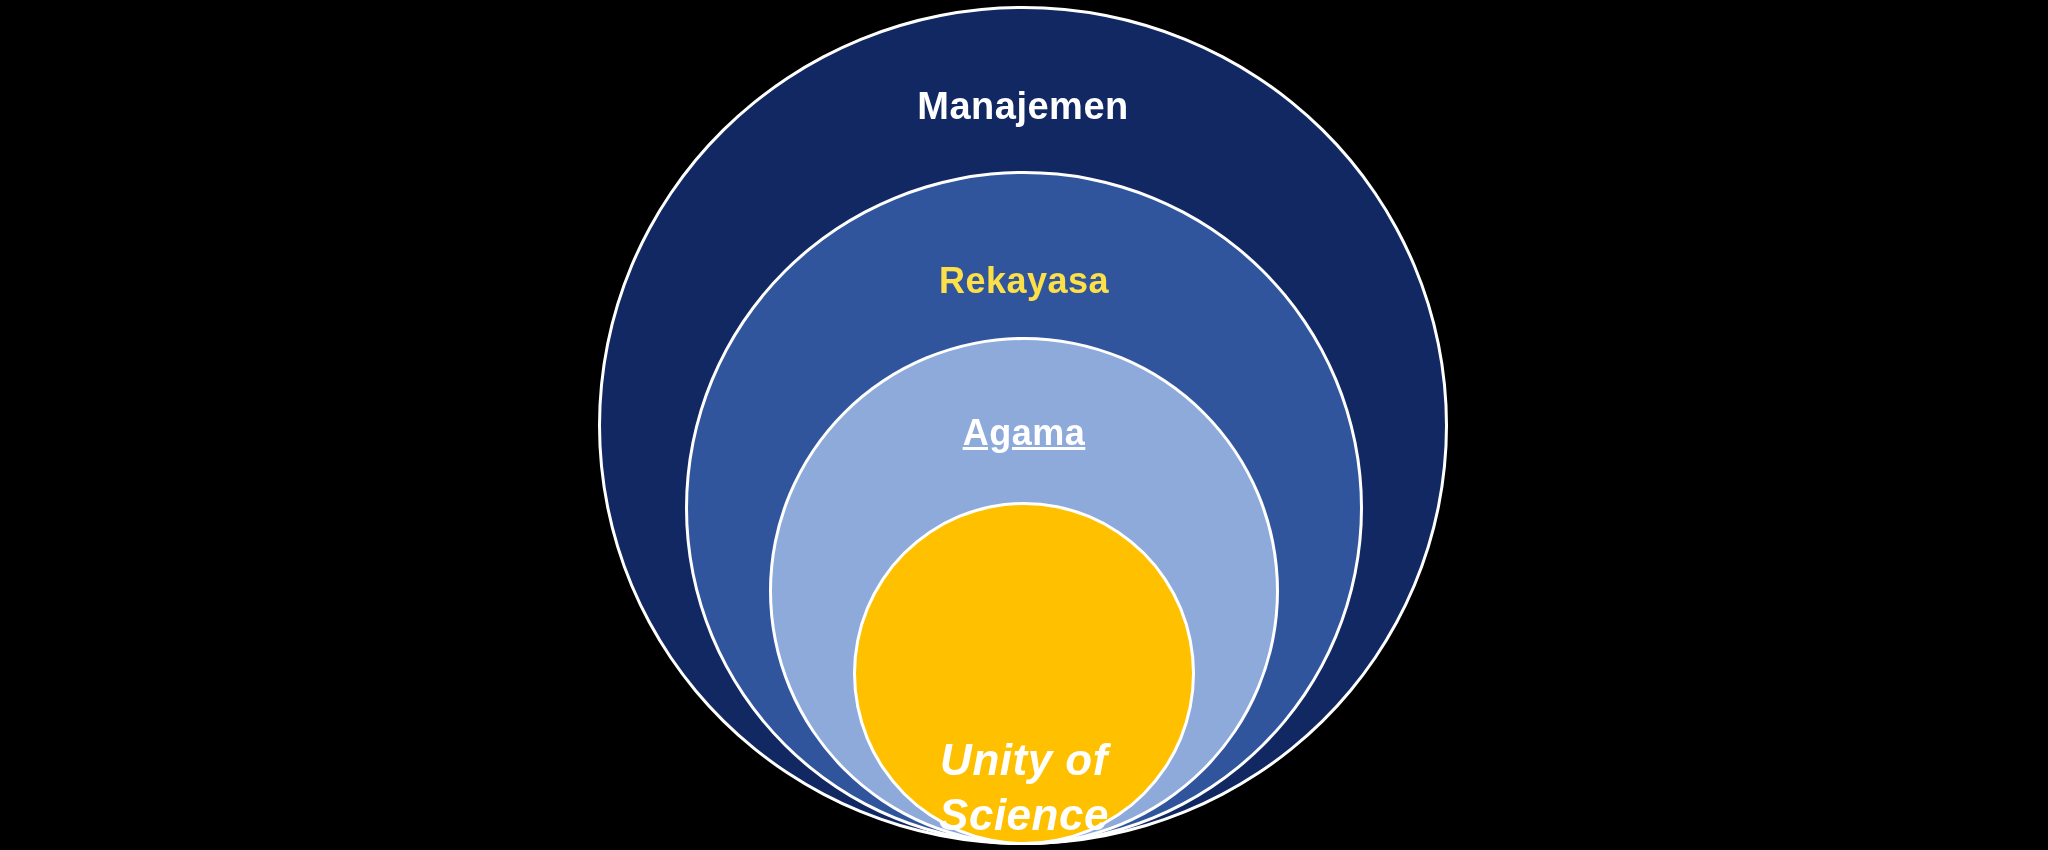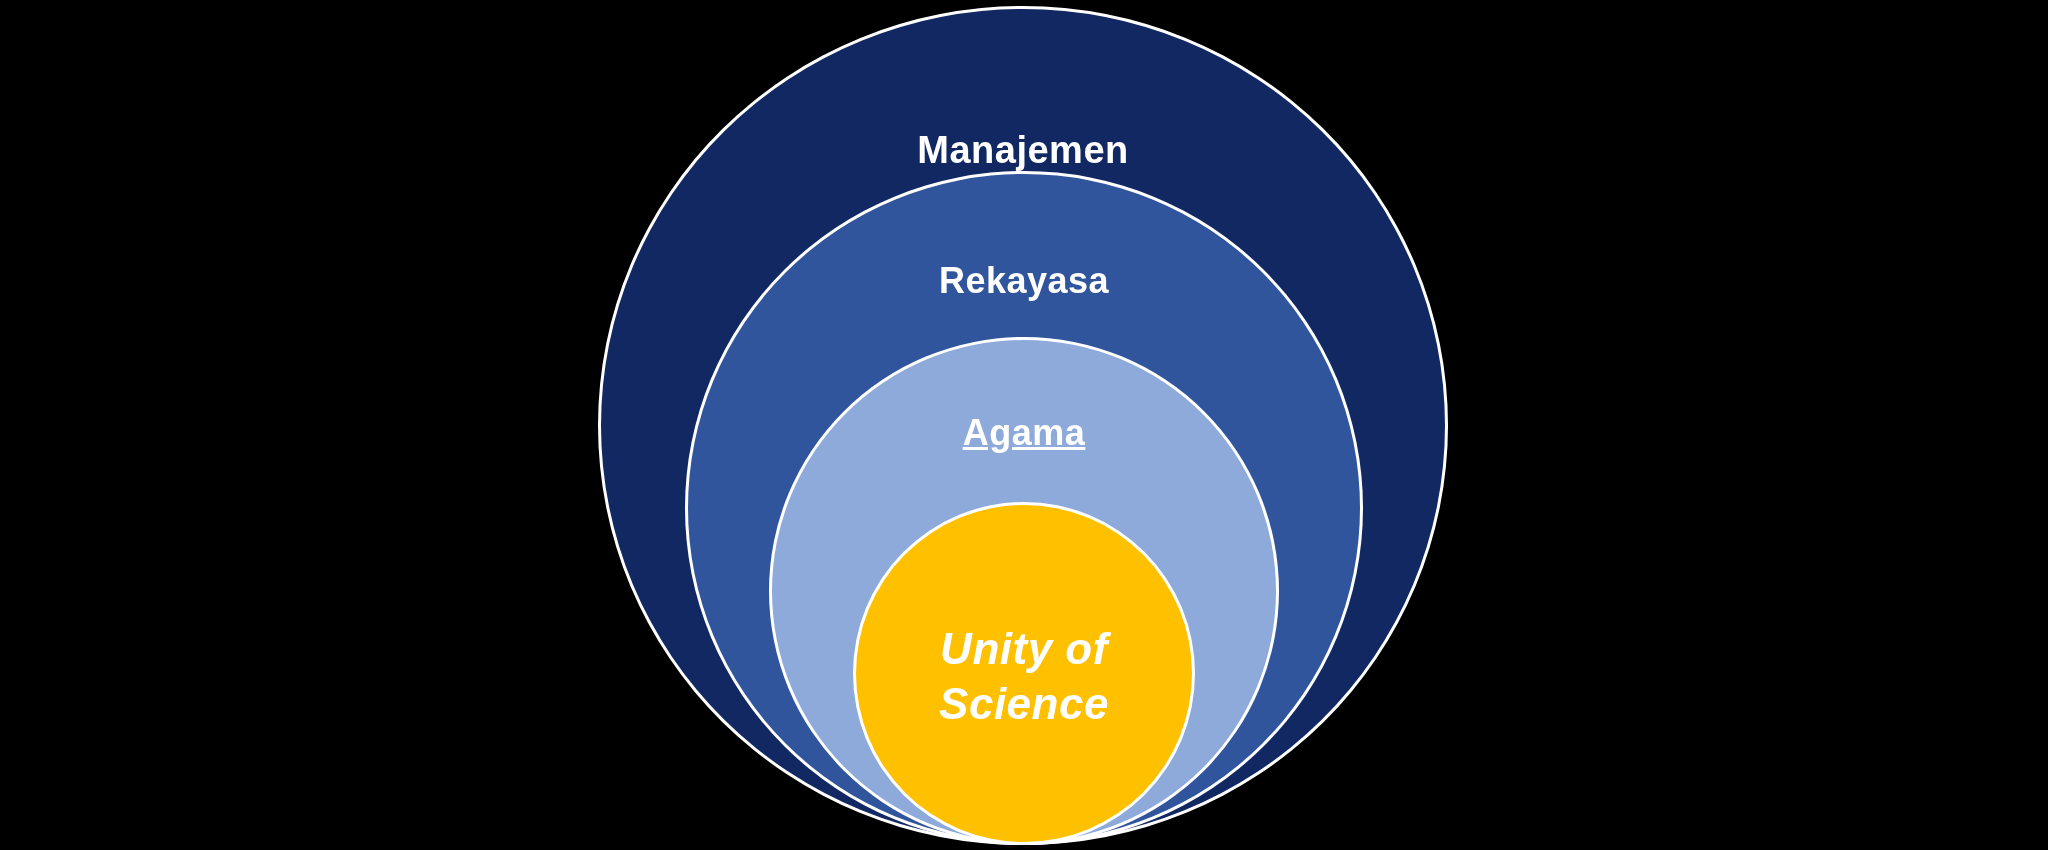--- a/index.html
+++ b/index.html
@@ -32,21 +32,21 @@
     position: absolute;
     left: 0;
     right: 0;
     text-align: center;
     color: #FFFFFF;
     font-weight: bold;
     font-size: 38px;
     line-height: 44px;
     letter-spacing: 0.5px;
   }
-  .label-1 { top: 75px; margin-top: 44px; }
+  .label-1 { top: 75px; }
   .label-2 { top: 85px; font-size: 36px; }
   .label-3 { top: 71px; font-size: 36px; }
   .label-4 {
     position: static;
     width: 270px;
     font-size: 44px;
     line-height: 55px;
     font-style: italic;
     padding-top: 4px;
   }
@@ -54,24 +54,24 @@
 </head>
 <body>
 
 <div class="stage">
 
   <div class="ring ring-1" style="background-color: rgb(18, 40, 98);">
     <span class="ring-label label-1" style="color: rgb(255, 255, 255);">Manajemen</span>
   </div>
 
   <div class="ring ring-2" style="background-color: rgb(48, 85, 157);">
-    <span class="ring-label label-2" style="color: #ffffff; text-align: center;">Rekayasa</span>
+    <span class="ring-label label-2" style="color: #fde047; text-align: center;">Rekayasa</span>
   </div>
 
   <div class="ring ring-3" style="background-color: rgb(142, 170, 219);">
     <span class="ring-label label-3" style="color: rgb(255, 255, 255); text-decoration: underline;">Agama</span>
   </div>
 
-  <div class="ring ring-4" style="background-color: rgb(255, 192, 0);">
+  <div class="ring ring-4" style="background-color: rgb(255, 192, 0); align-items: flex-end;">
     <span class="ring-label label-4" style="color: rgb(255, 255, 255);">Unity of Science</span>
   </div>
 
 </div>
 
 </body></html>

